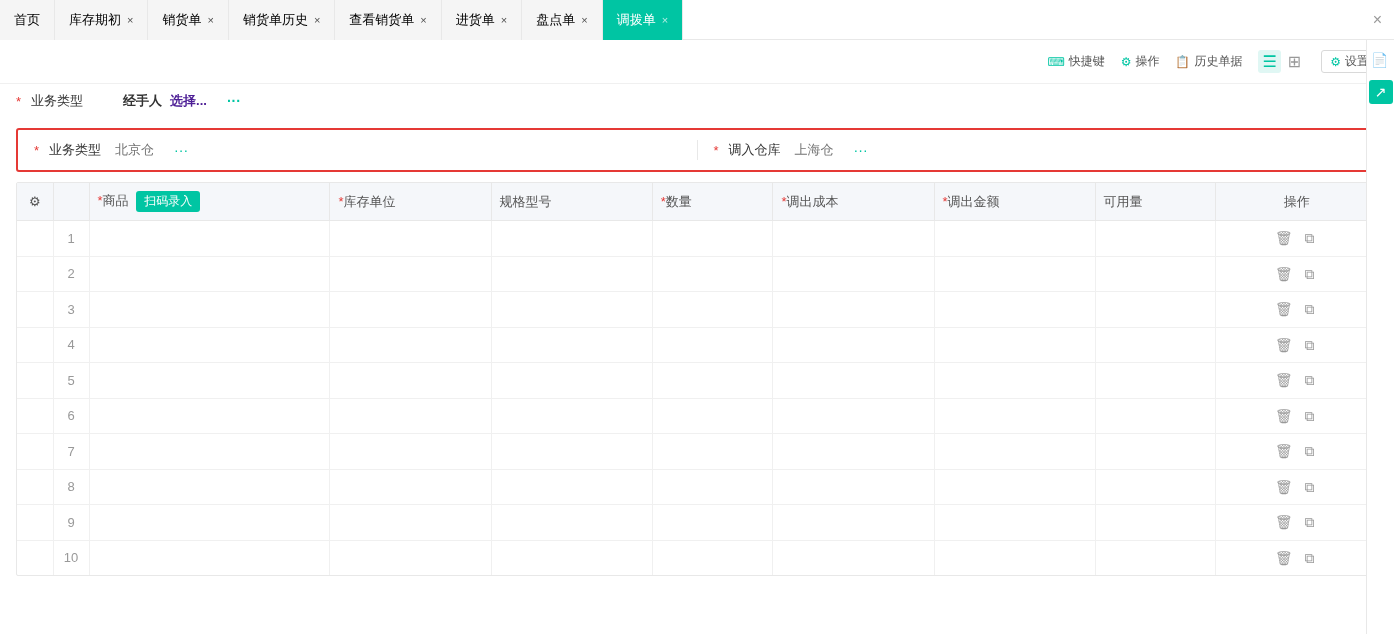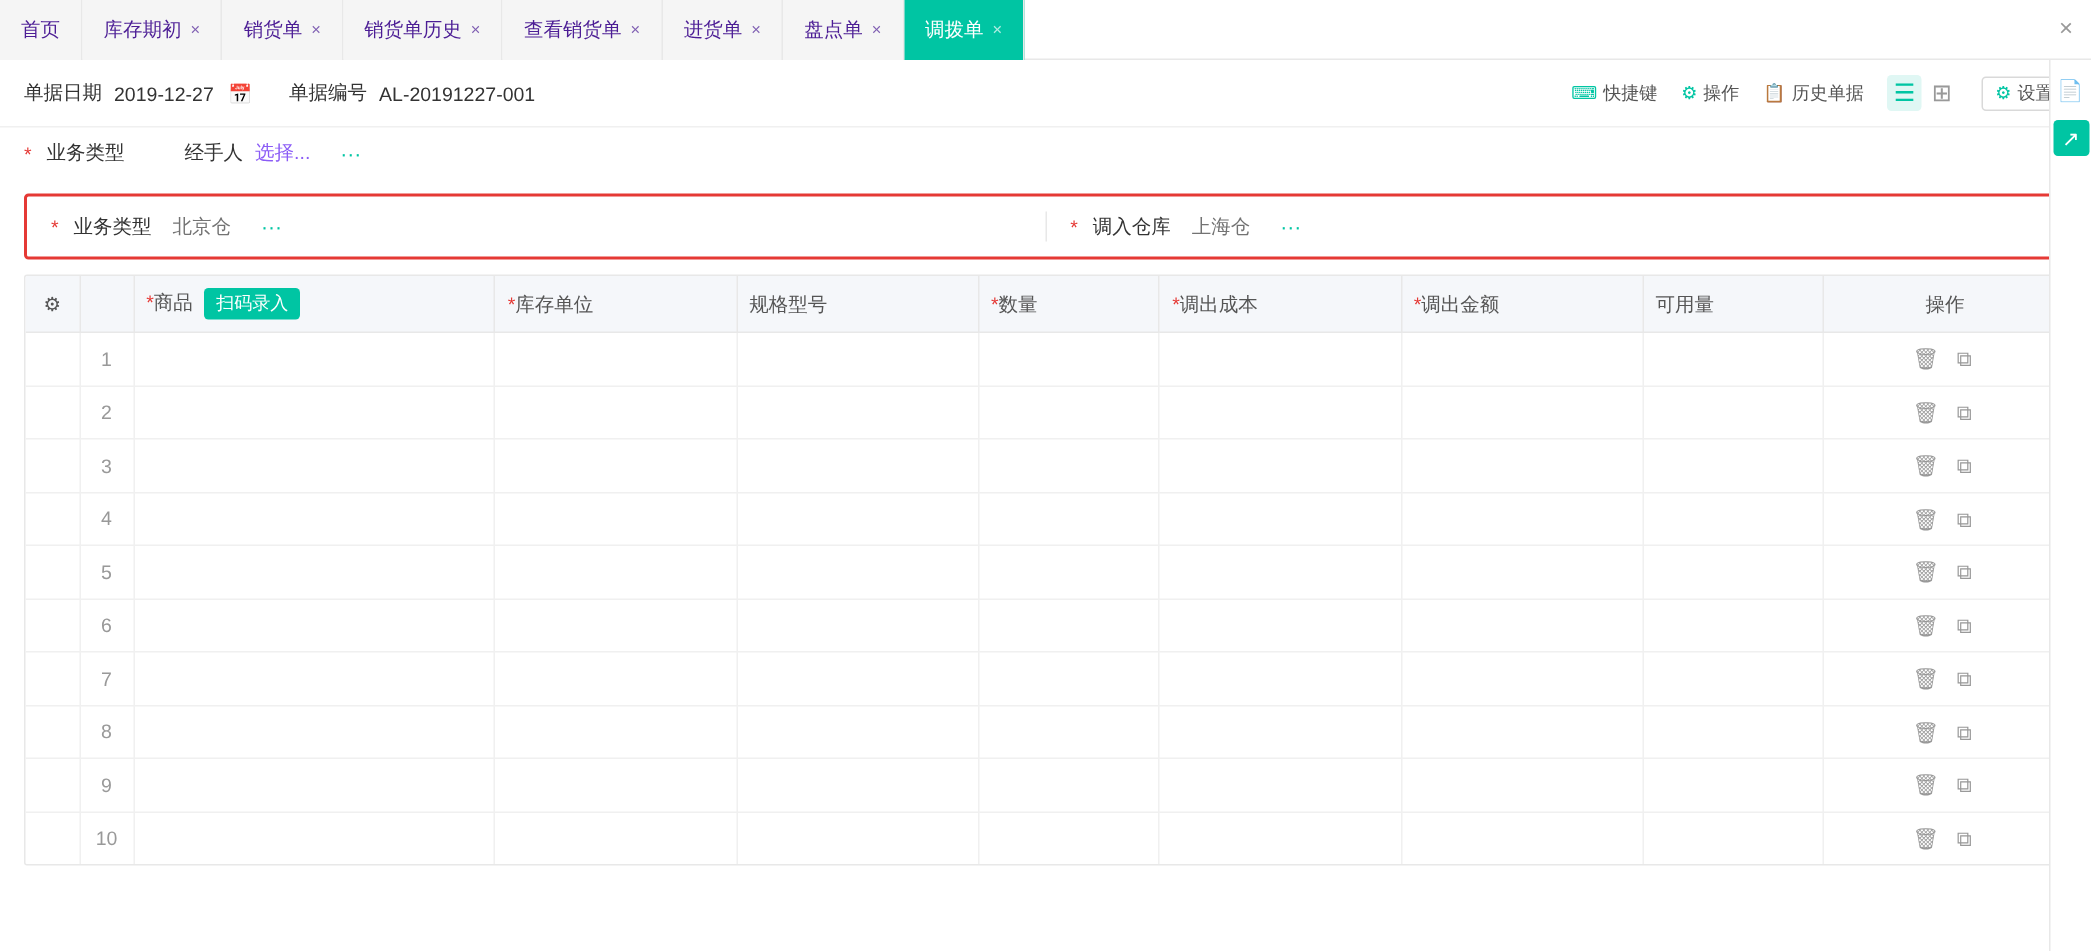--- a/index.html
+++ b/index.html
@@ -14,21 +14,21 @@
       height: 40px;
       padding: 0 0;
       position: relative;
     }
     .tab-item {
       display: flex;
       align-items: center;
       padding: 0 14px;
       height: 40px;
       cursor: pointer;
-      color: #4c1d95;
+      color: #000000;
       font-size: 13px;
       border-right: 1px solid #e8e8e8;
       background: #f5f5f5;
       white-space: nowrap;
       gap: 6px;
     }
     .tab-item.active {
       background: #00c5a3;
       color: #fff;
       justify-content: space-between;
@@ -324,27 +324,20 @@
   <div class="tab-item active">
     <span>调拨单</span>
     <span class="close-icon">×</span>
   </div>
   <div class="tab-close-all">×</div>
 </div>
 
 <div class="main-content">
 
   <div class="form-header">
-    <div class="form-header-left">
-      <span>单据日期</span>
-      <span style="color:#333;">2019-12-27</span>
-      <span class="date-icon">📅</span>
-      <span style="margin-left:16px;">单据编号</span>
-      <span style="color:#333;">AL-20191227-001</span>
-    </div>
     <div class="form-header-right">
       <div class="action-item">
         <span class="header-icon">⌨</span>
         <span>快捷键</span>
       </div>
       <div class="action-item">
         <span class="header-icon">⚙</span>
         <span>操作</span>
       </div>
       <div class="action-item">
@@ -360,23 +353,23 @@
         <span>设置</span>
       </div>
     </div>
   </div>
 
   <div style="display:flex; align-items:center; padding: 8px 16px; gap: 24px;">
     <div class="form-field">
       <span class="required-star">*</span>
       <span>业务类型</span>
     </div>
-    <div class="handler-field" style="margin-left:16px;">
+    <div class="handler-field" style="margin-left:16px;font-weight:bold;">
       <span>经手人</span>
-      <span style="color:#8b5cf6;cursor:pointer;">
+      <span style="color:#4c1d95;cursor:pointer;">
         <span>选择...</span>
       </span>
       <span class="more-btn">···</span>
     </div>
   </div>
 
   <div class="warehouse-panel">
     <div class="warehouse-field">
       <span class="required-star">*</span>
       <span>业务类型</span>

